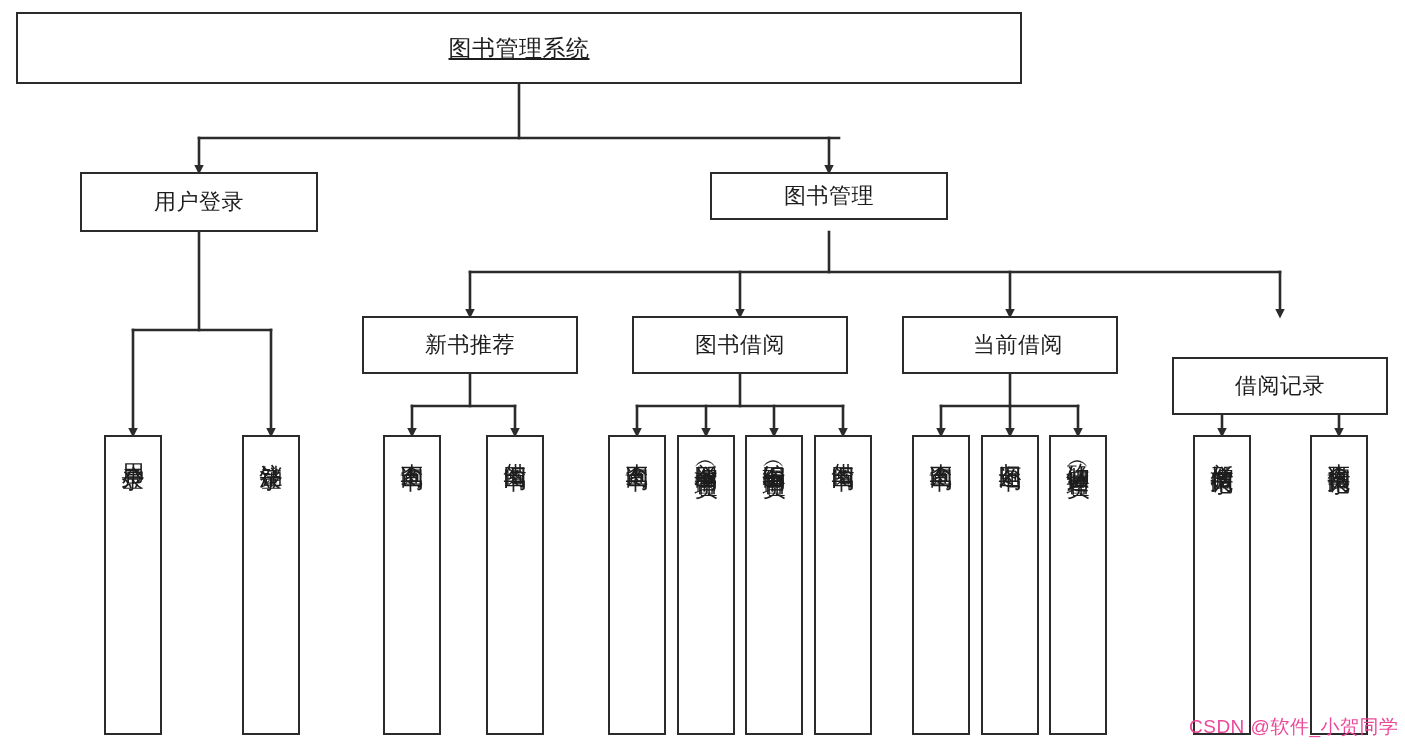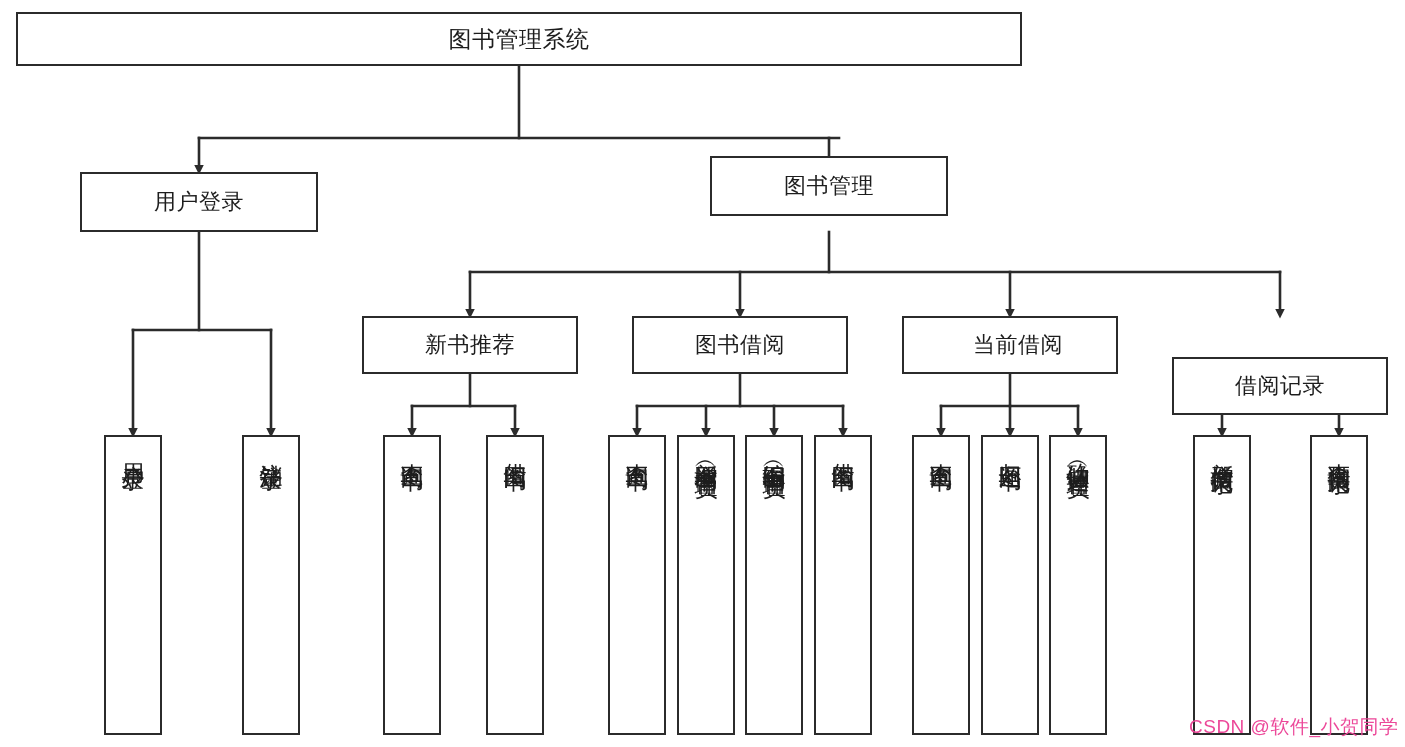--- a/index.html
+++ b/index.html
@@ -118,28 +118,28 @@
       <path d="M1010,406 L1010,429" marker-end="url(#arrow)"></path>
       <path d="M1078,406 L1078,429" marker-end="url(#arrow)"></path>
 
       <path d="M1280,374 L1280,406"></path>
       <path d="M1222,406 L1339,406"></path>
       <path d="M1222,406 L1222,429" marker-end="url(#arrow)"></path>
       <path d="M1339,406 L1339,429" marker-end="url(#arrow)"></path>
     </g>
   </svg>
 
-  <div class="node root horizontal" style="left:16px; top:12px; width:1006px; height:54px;">
+  <div class="node root horizontal" style="left:16px; top:12px; width:1006px; height:72px;text-decoration:underline;">
     <span class="node-label">图书管理系统</span>
   </div>
 
   <div class="node horizontal" style="left:80px; top:172px; width:238px; height:60px;">
     <span class="node-label">用户登录</span>
   </div>
-  <div class="node horizontal" style="left:710px; top:156px; width:238px; height:60px;">
+  <div class="node horizontal" style="left:710px; top:172px; width:238px; height:48px;">
     <span class="node-label">图书管理</span>
   </div>
 
   <div class="node horizontal" style="left:362px; top:316px; width:216px; height:58px;">
     <span class="node-label">新书推荐</span>
   </div>
   <div class="node horizontal" style="left:632px; top:316px; width:216px; height:58px;">
     <span class="node-label">图书借阅</span>
   </div>
   <div class="node horizontal" style="left:902px; top:316px; width:216px; height:58px;padding-left:16px;">

